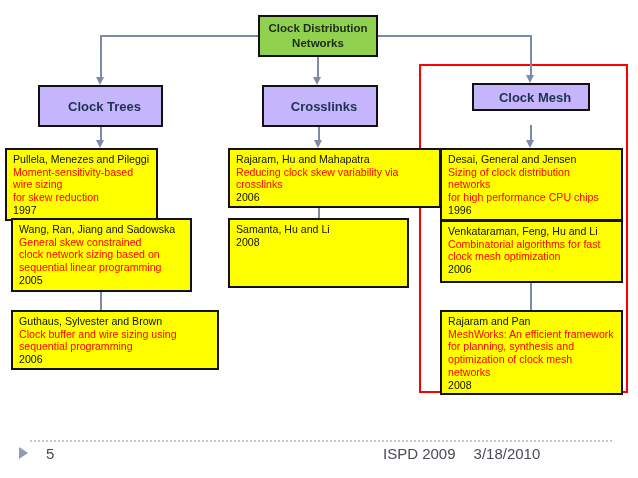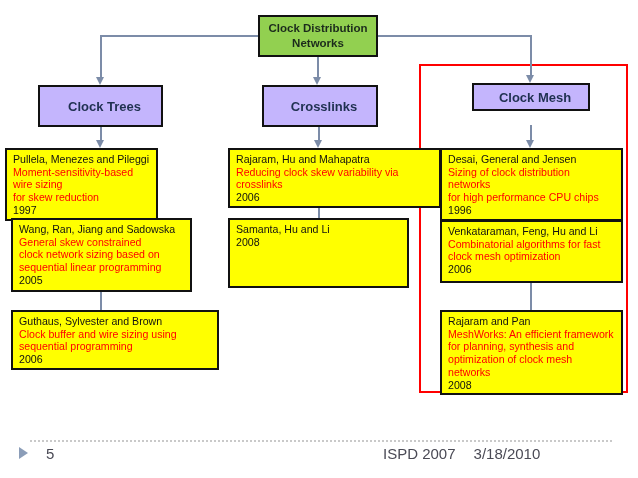--- a/index.html
+++ b/index.html
@@ -116,17 +116,17 @@
     <div class="ptitle">MeshWorks: An efficient framework
 for planning, synthesis and
 optimization of clock mesh networks</div>
     <div>2008</div>
   </div>
 
   <div class="dotted-rule" style="left:30px;top:440px;width:582px"></div>
   <div class="bullet-tri" style="left:19px;top:447px"></div>
   <div class="footer-text" style="left:46px;top:445px">5</div>
   <div class="footer-right" style="left:383px;top:445px">
-    <span>ISPD 2007</span>
+    <span>ISPD 2009</span>
     <span>3/18/2010</span>
   </div>
 
 </div>
 
 </body></html>

